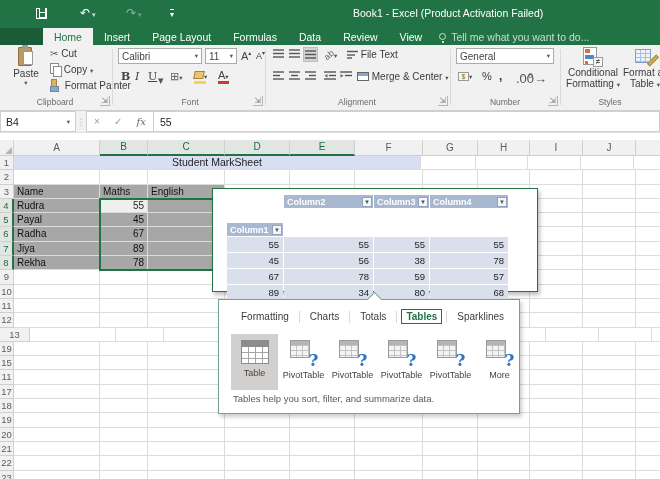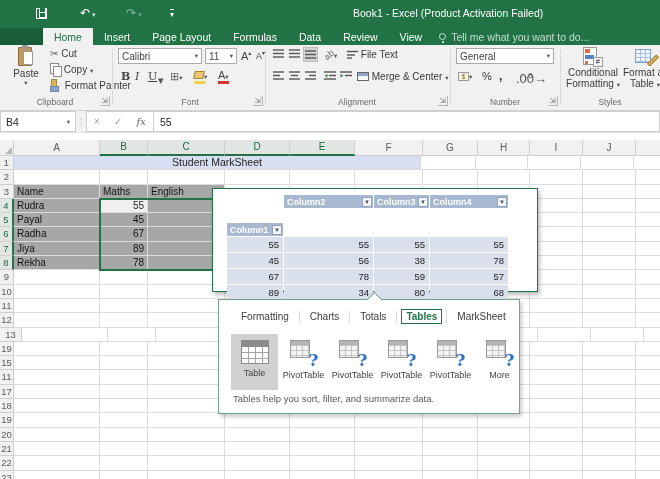--- a/index.html
+++ b/index.html
@@ -466,21 +466,21 @@
         <div class="cell" style="width: 65px;"></div>
         <div class="cell" style="width: 65px;"></div>
         <div class="cell" style="width: 68px;"></div>
         <div class="cell" style="width: 55px;"></div>
         <div class="cell" style="width: 52px;"></div>
         <div class="cell" style="width: 53px;"></div>
         <div class="cell" style="width: 53px;"></div>
         <div class="cell" style="width: 55px;"></div>
       </div>
       <div class="gridrow" style="height: 14.3px;">
-        <div class="rowhdr" style="width: 22px;">13</div>
+        <div class="rowhdr" style="width: 30px;">13</div>
         <div class="cell" style="width: 86px;"></div>
         <div class="cell" style="width: 48px;"></div>
         <div class="cell" style="width: 77px;"></div>
         <div class="cell" style="width: 65px;"></div>
         <div class="cell" style="width: 65px;"></div>
         <div class="cell" style="width: 68px;"></div>
         <div class="cell" style="width: 55px;"></div>
         <div class="cell" style="width: 52px;"></div>
         <div class="cell" style="width: 53px;"></div>
         <div class="cell" style="width: 53px;"></div>
@@ -688,21 +688,21 @@
   <div id="qa-caret"></div>
   <div id="qa-tabs">
       <span class="qa-tab">Formatting</span>
       <span class="qa-sep"></span>
       <span class="qa-tab">Charts</span>
       <span class="qa-sep"></span>
       <span class="qa-tab">Totals</span>
       <span class="qa-sep"></span>
       <span class="qa-tab active">Tables</span>
       <span class="qa-sep"></span>
-      <span class="qa-tab">MarkSheet</span>
+      <span class="qa-tab">Sparklines</span>
     </div>
   <div id="qa-items">
       <div class="qa-item selected">
         <div class="tbl-glyph"></div>
         <div class="lbl">Table</div>
       </div>
       <div class="qa-item">
         <div class="pv-glyph">
           <span class="mini"></span>
           <span class="q">?</span>

